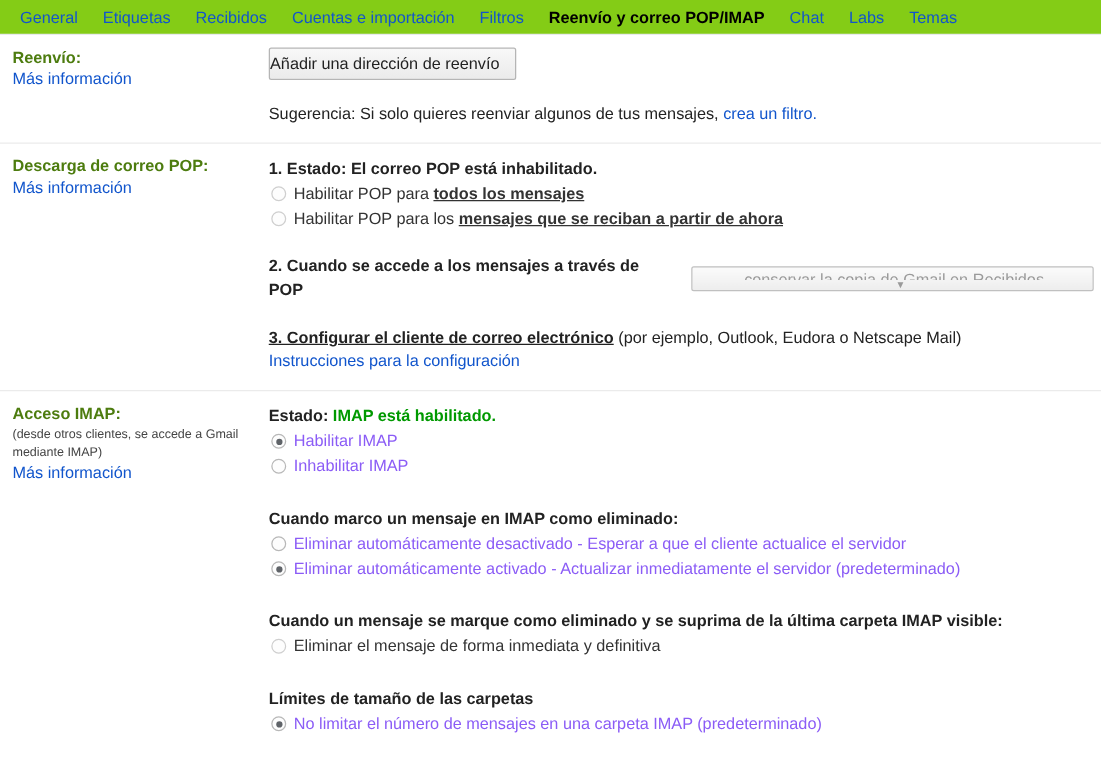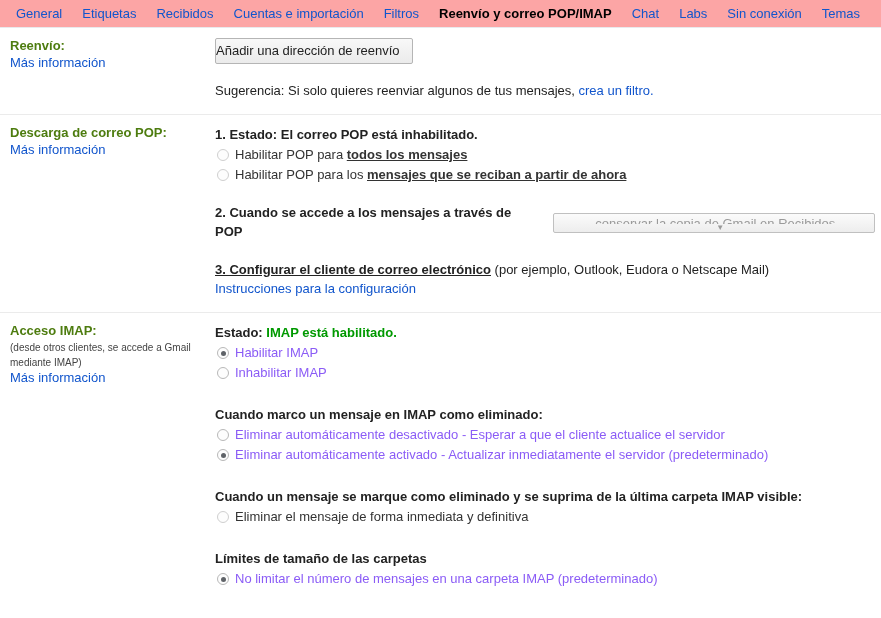--- a/index.html
+++ b/index.html
@@ -19,21 +19,21 @@
 
   
   .tabbar {
     height: 28px;
     box-sizing: border-box;
     padding: 0 6px;
     display: flex;
     align-items: center;
     gap: 0px;
     border-bottom: 1px solid #e8eaed;
-    background: #fca5a5;
+    background: #84cc16;
   }
   .tab {
     font-size: 13px;
     color: #1155cc;
     padding: 5px 10px 6px 10px;
     white-space: nowrap;
     cursor: pointer;
     line-height: 15px;
   }
   .tab.active {
@@ -184,21 +184,20 @@
 
 <div class="tabbar">
   <div class="tab">General</div>
   <div class="tab">Etiquetas</div>
   <div class="tab">Recibidos</div>
   <div class="tab">Cuentas e importación</div>
   <div class="tab">Filtros</div>
   <div class="tab active">Reenvío y correo POP/IMAP</div>
   <div class="tab">Chat</div>
   <div class="tab">Labs</div>
-  <div class="tab">Sin conexión</div>
   <div class="tab">Temas</div>
 </div>
 
 <div class="sections">
 
   <div class="section first">
     <div class="col-left">
       <div class="sec-title">Reenvío:</div>
       <span class="link">Más información</span>
     </div>

